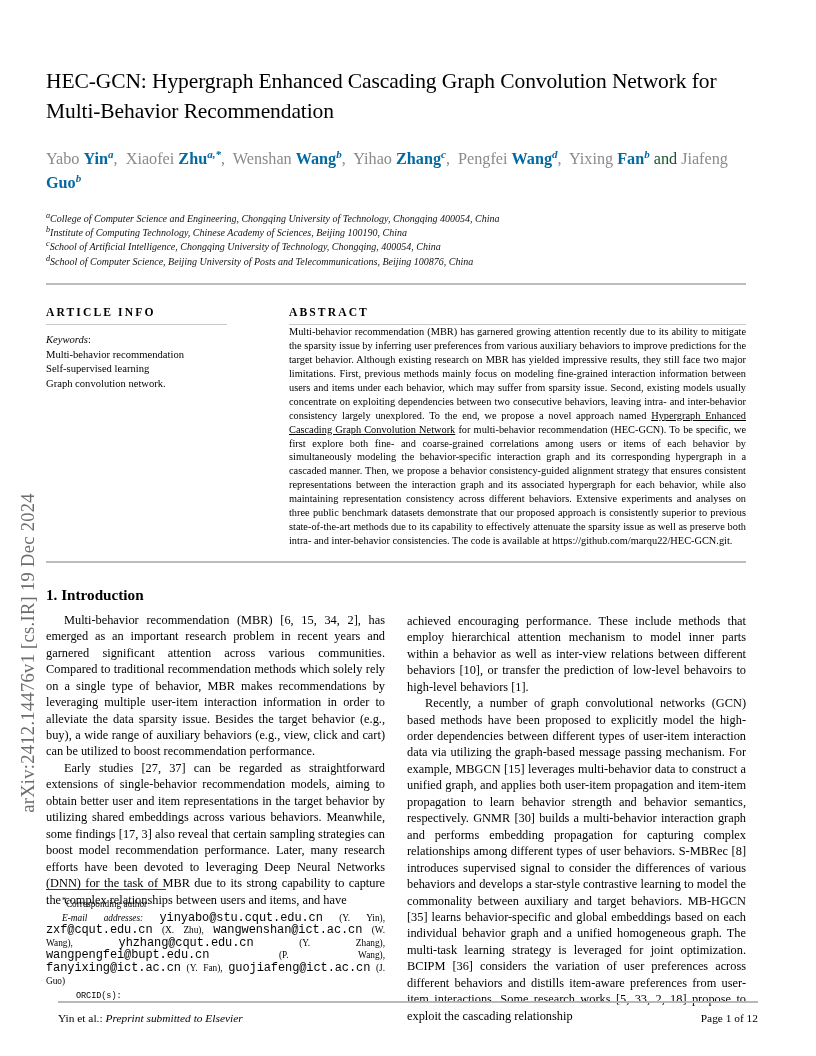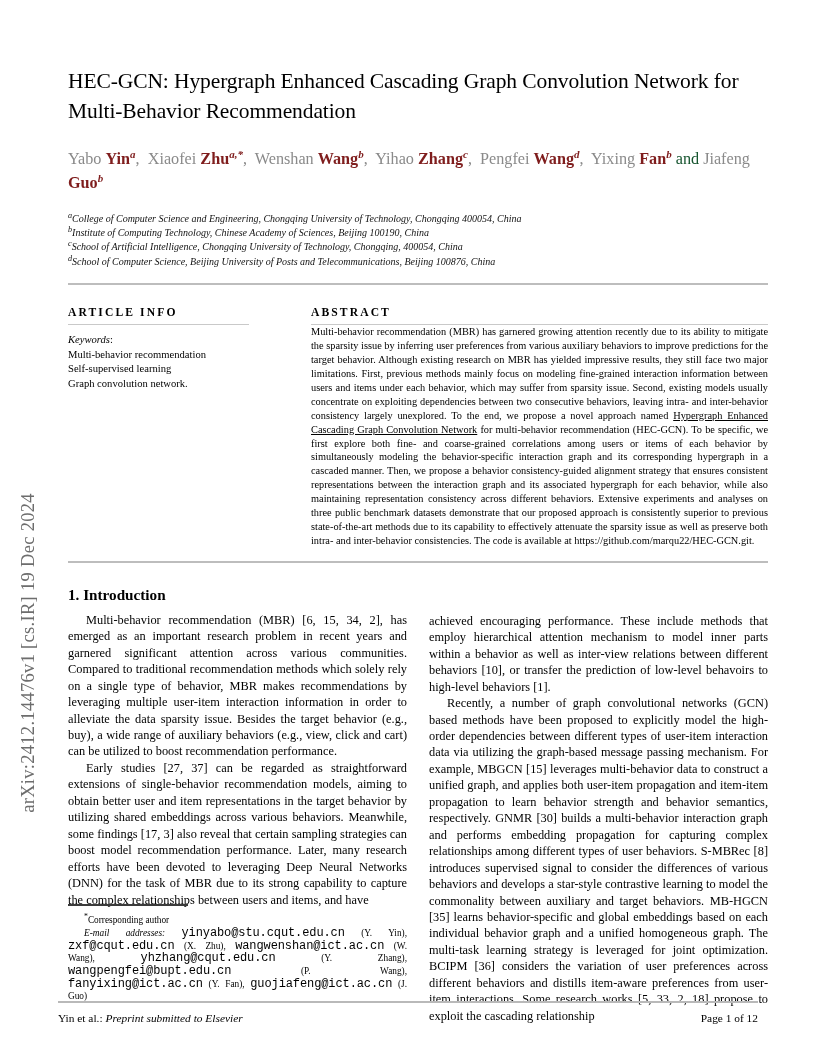--- a/index.html
+++ b/index.html
@@ -36,21 +36,21 @@
     font-size: 18.5px;
     letter-spacing: 0.3px;
     color: #6d6d6d;
     white-space: nowrap;
     padding-right: 250px;
   }
 
   
   .page {
     position: absolute;
-    left: 68px;
+    left: 46px;
     top: 0;
     width: 700px;
     height: 1056px;
   }
 
   
   .title {
     margin-top: 66px;
     font-size: 21.5px;
     line-height: 30px;
@@ -60,21 +60,21 @@
 
   
   .authors {
     margin-top: 21px;
     font-size: 16.2px;
     line-height: 24px;
     color: #8a8a8a;
   }
   .authors .surname {
     font-weight: bold;
-    color: #7f1d1d;
+    color: #0369a1;
   }
   .authors sup {
     font-style: italic;
     font-size: 0.68em;
     font-weight: bold;
     vertical-align: super;
     line-height: 0;
   }
   .authors .sep { color: #8a8a8a; }
   .authors .and { color: #14532d; }
@@ -280,20 +280,23 @@
       <h2 class="h-sec">1.  Introduction</h2>
       <p class="body">Multi-behavior recommendation (MBR) [6, 15, 34, 2], has emerged as an important research problem in recent years and garnered significant attention across various communities. Compared to traditional recommendation methods which solely rely on a single type of behavior, MBR makes recommendations by leveraging multiple user-item interaction information in order to alleviate the data sparsity issue. Besides the target behavior (e.g., buy), a wide range of auxiliary behaviors (e.g., view, click and cart) can be utilized to boost recommendation performance.</p>
       <p class="body">Early studies [27, 37] can be regarded as straightforward extensions of single-behavior recommendation models, aiming to obtain better user and item representations in the target behavior by utilizing shared embeddings across various behaviors. Meanwhile, some findings [17, 3] also reveal that certain sampling strategies can boost model recommendation performance. Later, many research efforts have been devoted to leveraging Deep Neural Networks (DNN) for the task of MBR due to its strong capability to capture the complex relationships between users and items, and have</p>
 
       <div class="footnote">
         <div class="fn-rule"></div>
         <div class="fn-line fn-star">
           <sup>*</sup><span>Corresponding author</span>
         </div>
         <div class="fn-line fn-emails"><span class="lbl">E-mail addresses: </span><span class="mono">yinyabo@stu.cqut.edu.cn</span><span> (Y. Yin), </span><span class="mono">zxf@cqut.edu.cn</span><span> (X. Zhu), </span><span class="mono">wangwenshan@ict.ac.cn</span><span> (W. Wang), </span><span class="mono">yhzhang@cqut.edu.cn</span><span> (Y. Zhang), </span><span class="mono">wangpengfei@bupt.edu.cn</span><span> (P. Wang), </span><span class="mono">fanyixing@ict.ac.cn</span><span> (Y. Fan), </span><span class="mono">guojiafeng@ict.ac.cn</span><span> (J. Guo) </span></div>
+        <div class="fn-line fn-orcid">
+          <span class="mono">ORCID(s):</span>
+        </div>
       </div>
     </div>
 
     <div class="col">
       <p class="body cont">achieved encouraging performance. These include methods that employ hierarchical attention mechanism to model inner parts within a behavior as well as inter-view relations between different behaviors [10], or transfer the prediction of low-level behavoirs to high-level behaviors [1].</p>
       <p class="body">Recently, a number of graph convolutional networks (GCN) based methods have been proposed to explicitly model the high-order dependencies between different types of user-item interaction data via utilizing the graph-based message passing mechanism. For example, MBGCN [15] leverages multi-behavior data to construct a unified graph, and applies both user-item propagation and item-item propagation to learn behavior strength and behavior semantics, respectively. GNMR [30] builds a multi-behavior interaction graph and performs embedding propagation for capturing complex relationships among different types of user behaviors. S-MBRec [8] introduces supervised signal to consider the differences of various behaviors and develops a star-style contrastive learning to model the commonality between auxiliary and target behaviors. MB-HGCN [35] learns behavior-specific and global embeddings based on each individual behavior graph and a unified homogeneous graph. The multi-task learning strategy is leveraged for joint optimization. BCIPM [36] considers the variation of user preferences across different behaviors and distills item-aware preferences from user-item interactions. Some research works [5, 33, 2, 18] propose to exploit the cascading relationship</p>
     </div>
 
   </div>
 

